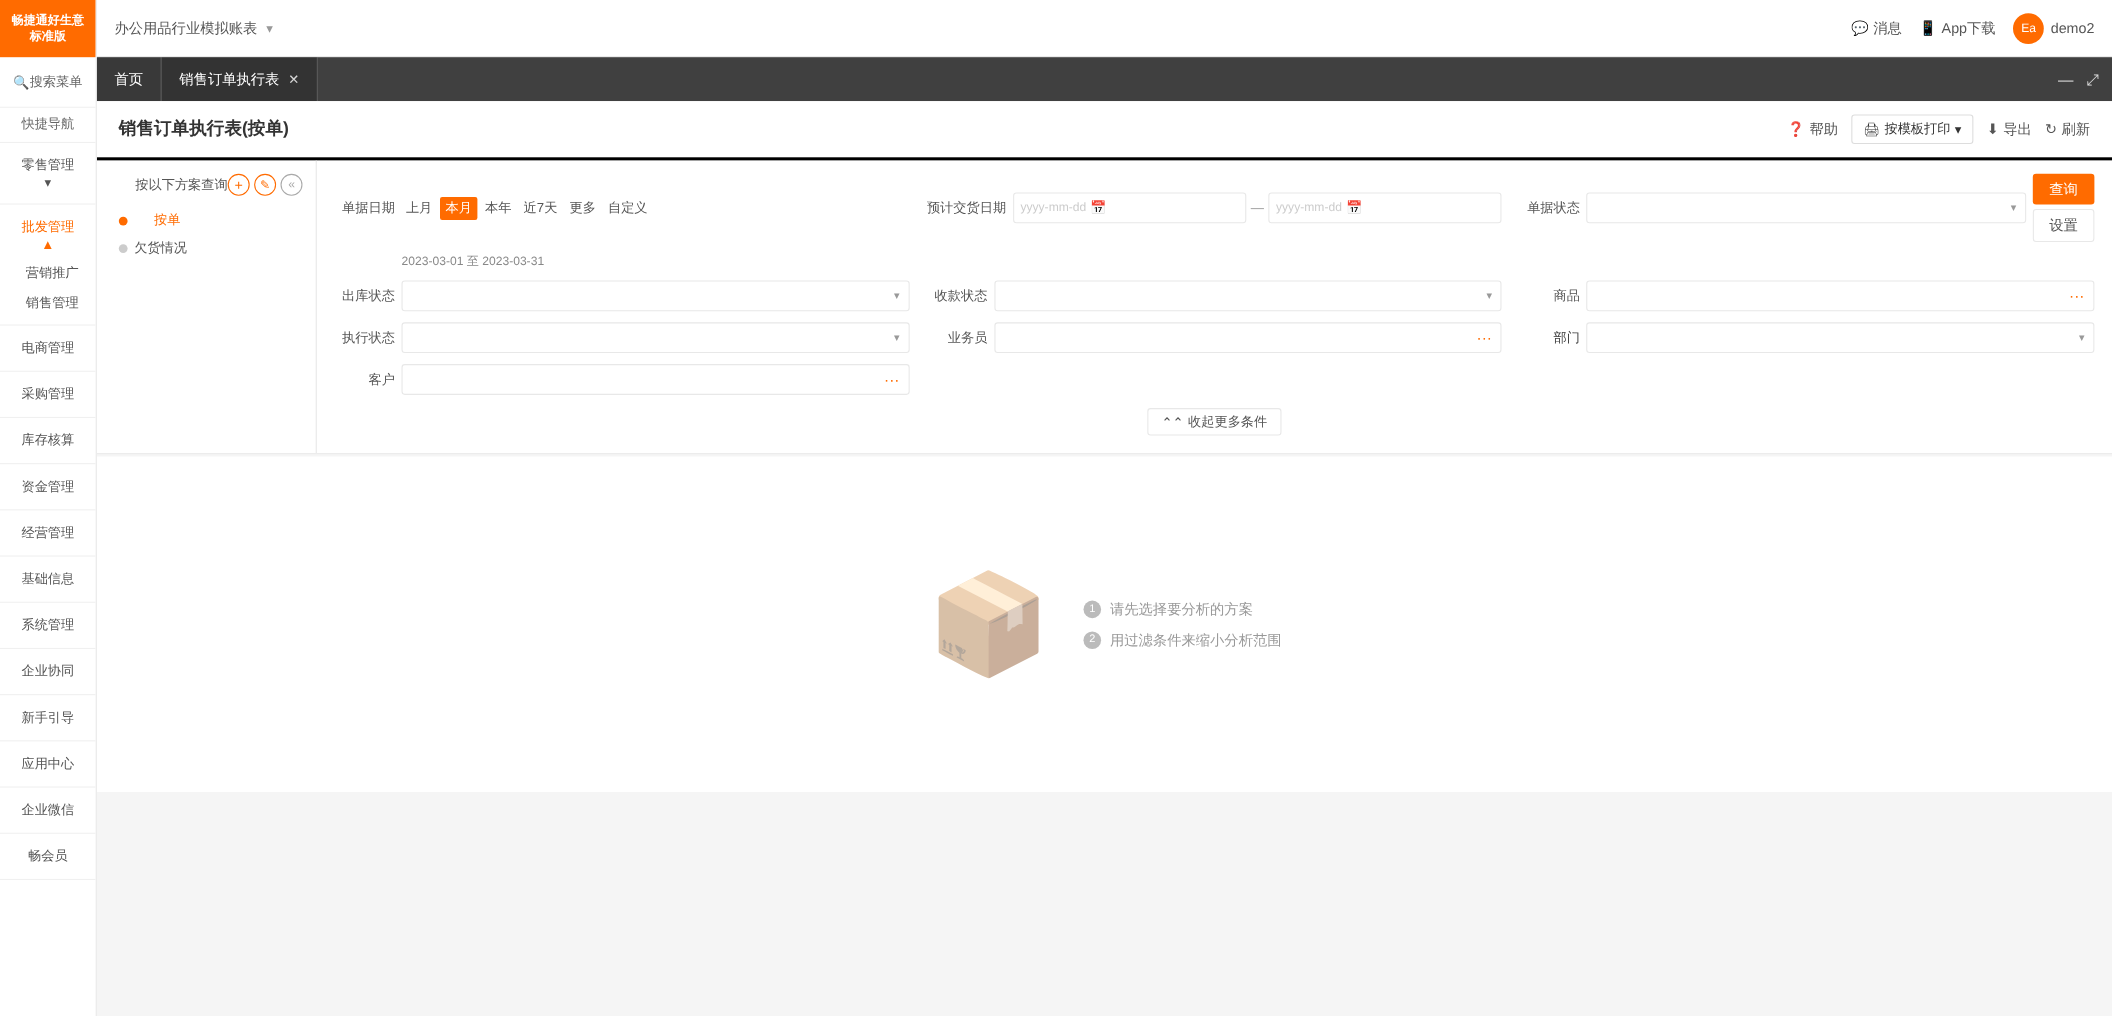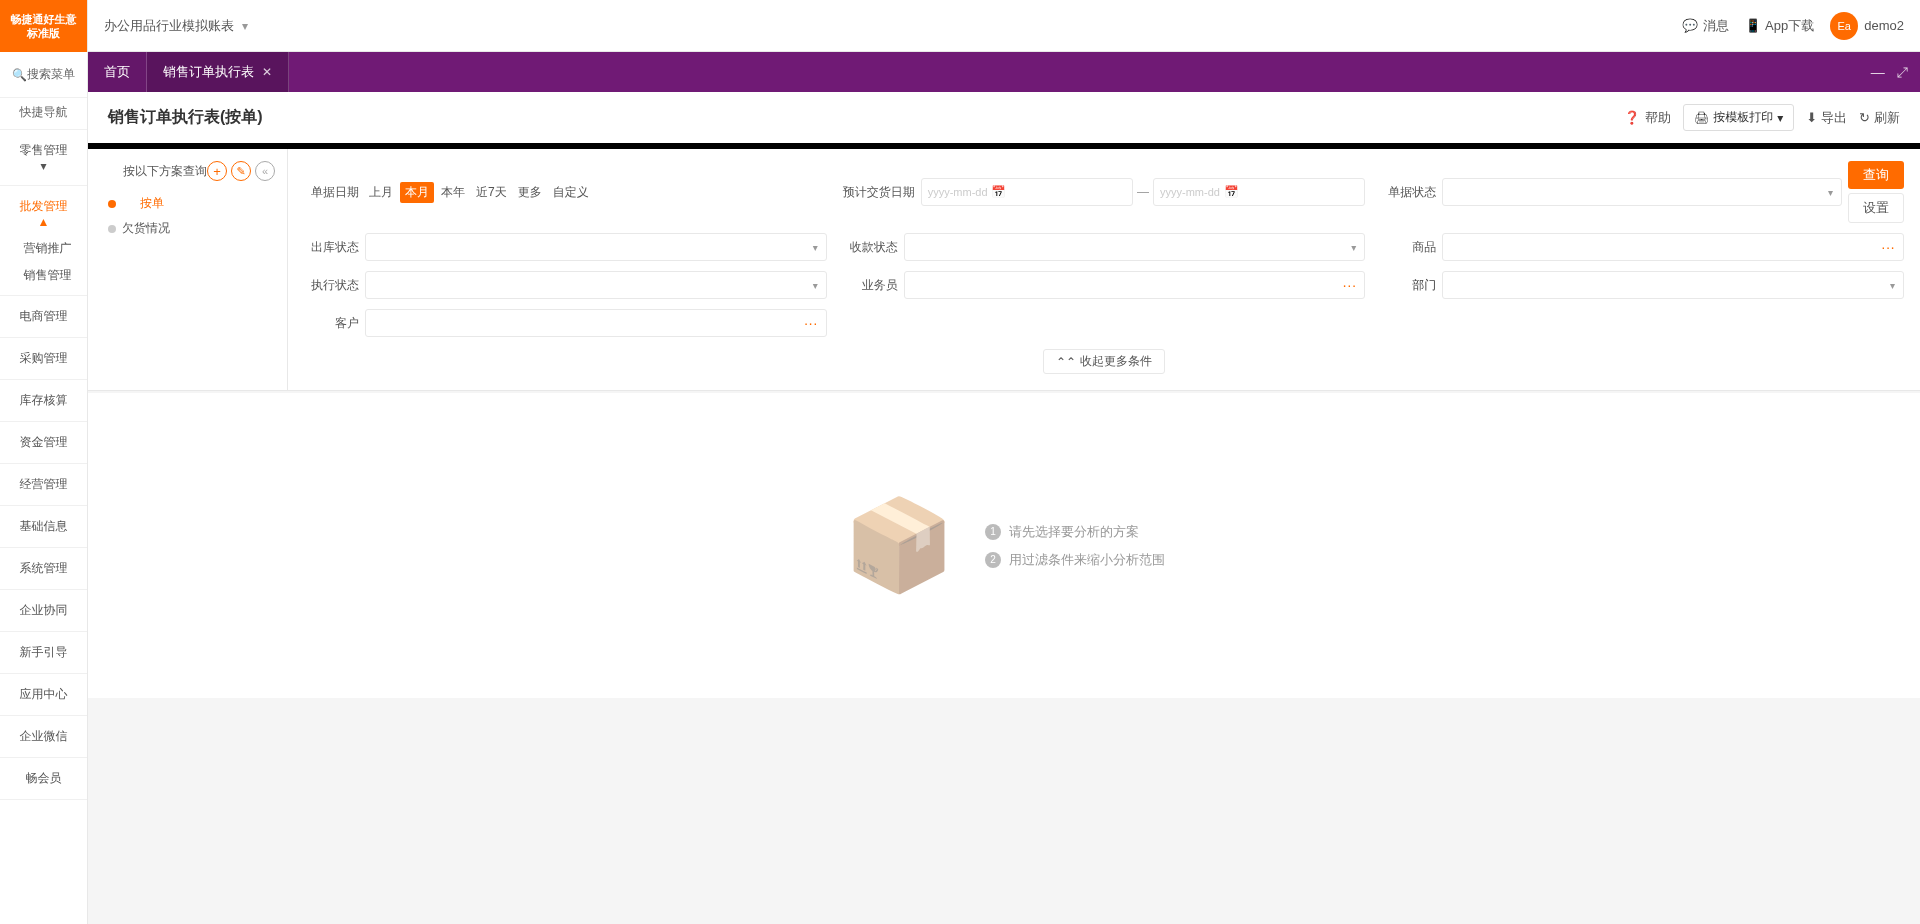--- a/index.html
+++ b/index.html
@@ -25,31 +25,31 @@
     .topbar { height: 52px; background: #fff; border-bottom: 1px solid #e8e8e8; display: flex; align-items: center; justify-content: space-between; padding: 0 16px; flex-shrink: 0; }
     .topbar-left { display: flex; align-items: center; gap: 8px; }
     .topbar-title { font-size: 13px; color: #555; }
     .topbar-arrow { color: #999; font-size: 12px; cursor: pointer; }
     .topbar-right { display: flex; align-items: center; gap: 16px; }
     .topbar-icon-item { display: flex; align-items: center; gap: 4px; color: #555; font-size: 13px; cursor: pointer; }
     .user-avatar { width: 28px; height: 28px; border-radius: 50%; background: #ff6b00; display: flex; align-items: center; justify-content: center; color: #fff; font-size: 11px; overflow: hidden; }
     .user-name { color: #555; font-size: 13px; cursor: pointer; }
 
     
-    .tabbar { height: 40px; background: #701a75; display: flex; align-items: center; flex-shrink: 0; padding: 0 0; }
+    .tabbar { height: 40px; background: #404040; display: flex; align-items: center; flex-shrink: 0; padding: 0 0; }
     .tab-item { height: 40px; display: flex; align-items: center; padding: 0 16px; color: #fff; font-size: 13px; cursor: pointer; border-right: 1px solid rgba(255,255,255,0.2); }
     .tab-item.home { background: rgba(0,0,0,0.1); }
     .tab-item.active { background: rgba(0,0,0,0.2); }
     .tab-close { margin-left: 8px; font-size: 12px; opacity: 0.8; }
     .tabbar-right { margin-left: auto; display: flex; align-items: center; padding-right: 8px; gap: 4px; }
     .tabbar-icon { color: #fff; font-size: 14px; cursor: pointer; opacity: 0.8; padding: 4px; }
 
     
     .content { flex: 1; overflow-y: auto; padding: 0; background: #f5f5f5; }
-    .page-header { background: #fff; padding: 12px 20px; display: flex; align-items: center; justify-content: space-between; border-bottom: 6px solid #000000; }
+    .page-header { background: #fff; padding: 12px 20px; display: flex; align-items: center; justify-content: space-between; border-bottom: 3px solid #000000; }
     .page-title { font-size: 16px; font-weight: bold; color: #333; }
     .page-actions { display: flex; align-items: center; gap: 12px; }
     .page-action-item { display: flex; align-items: center; gap: 4px; color: #555; font-size: 13px; cursor: pointer; }
     .print-btn { border: 1px solid #ddd; border-radius: 3px; padding: 4px 10px; font-size: 12px; background: #fff; cursor: pointer; display: flex; align-items: center; gap: 4px; }
     .filter-nav-item { display: flex; align-items: center; gap: 6px; padding: 4px 8px; cursor: pointer; font-size: 12px; color: #555; border-radius: 3px; }
     .filter-nav-item.active { color: #ff6b00; gap: 24px; }
     .filter-nav-item .dot { width: 8px; height: 8px; border-radius: 50%; background: #ff6b00; display: inline-block; }
     .filter-nav-item .dot-gray { width: 8px; height: 8px; border-radius: 50%; background: #ccc; display: inline-block; }
 
     
@@ -278,20 +278,23 @@
               <span style="color:#ccc;font-size:12px;"></span>
               <span style="color:#999;font-size:10px;">▾</span>
             </div>
             <div style="display:flex;flex-direction:column;gap:4px;">
               <button style="background:#ff6b00;color:#fff;border:none;border-radius:3px;padding:5px 14px;font-size:13px;cursor:pointer;">查询</button>
               <button style="background:#fff;color:#555;border:1px solid #e8e8e8;border-radius:3px;padding:5px 14px;font-size:13px;cursor:pointer;">设置</button>
             </div>
           </div>
         </div>
 
+        <div style="display:flex;align-items:center;margin-bottom:10px;margin-left:61px;">
+          <span style="font-size:11px;color:#888;">2023-03-01 至 2023-03-31</span>
+        </div>
 
         <div style="display:grid;grid-template-columns:1fr 1fr 1fr;gap:10px 16px;margin-bottom:10px;">
 
           <div style="display:flex;align-items:center;gap:6px;">
             <span style="font-size:12px;color:#555;min-width:55px;text-align:right;">出库状态</span>
             <div style="flex:1;display:flex;align-items:center;justify-content:space-between;border:1px solid #e8e8e8;border-radius:3px;height:28px;padding:0 8px;background:#fff;cursor:pointer;">
               <span></span>
               <span style="color:#999;font-size:10px;">▾</span>
             </div>
           </div>

